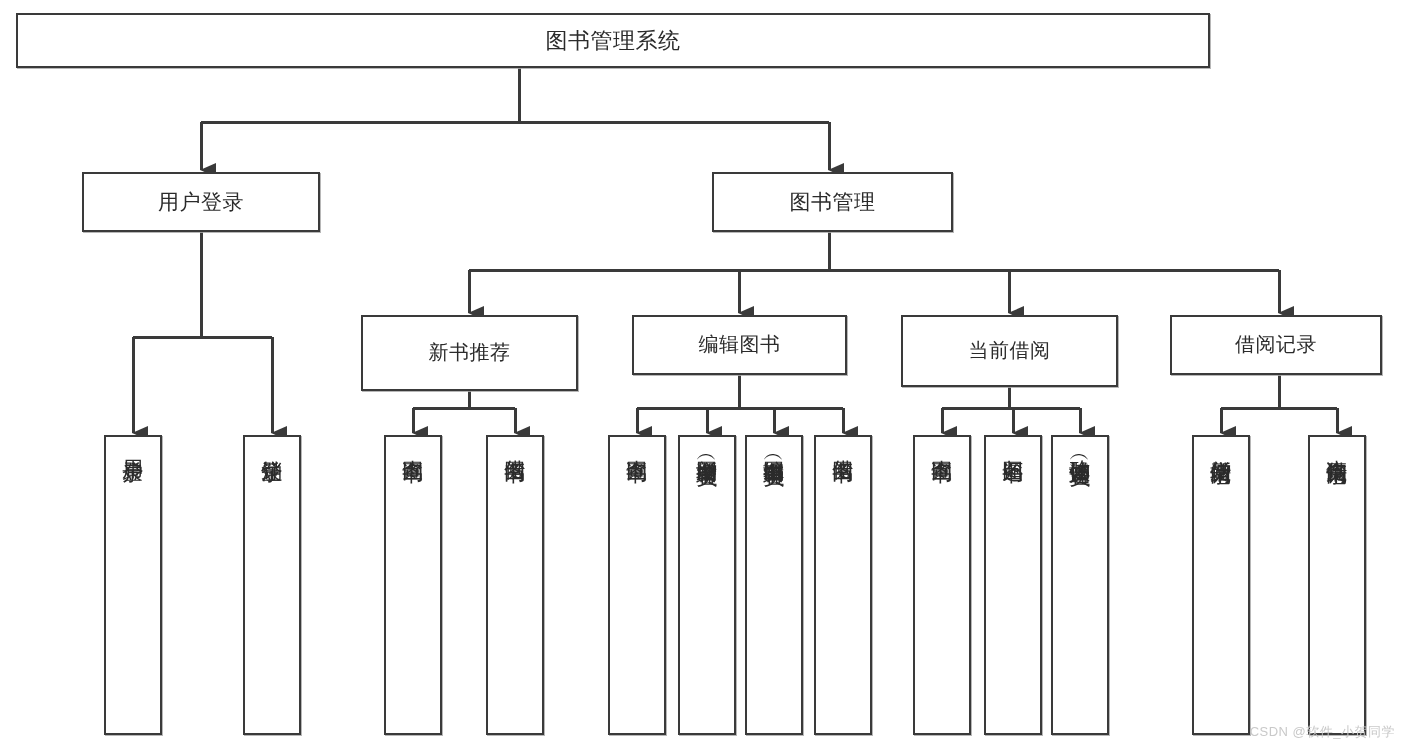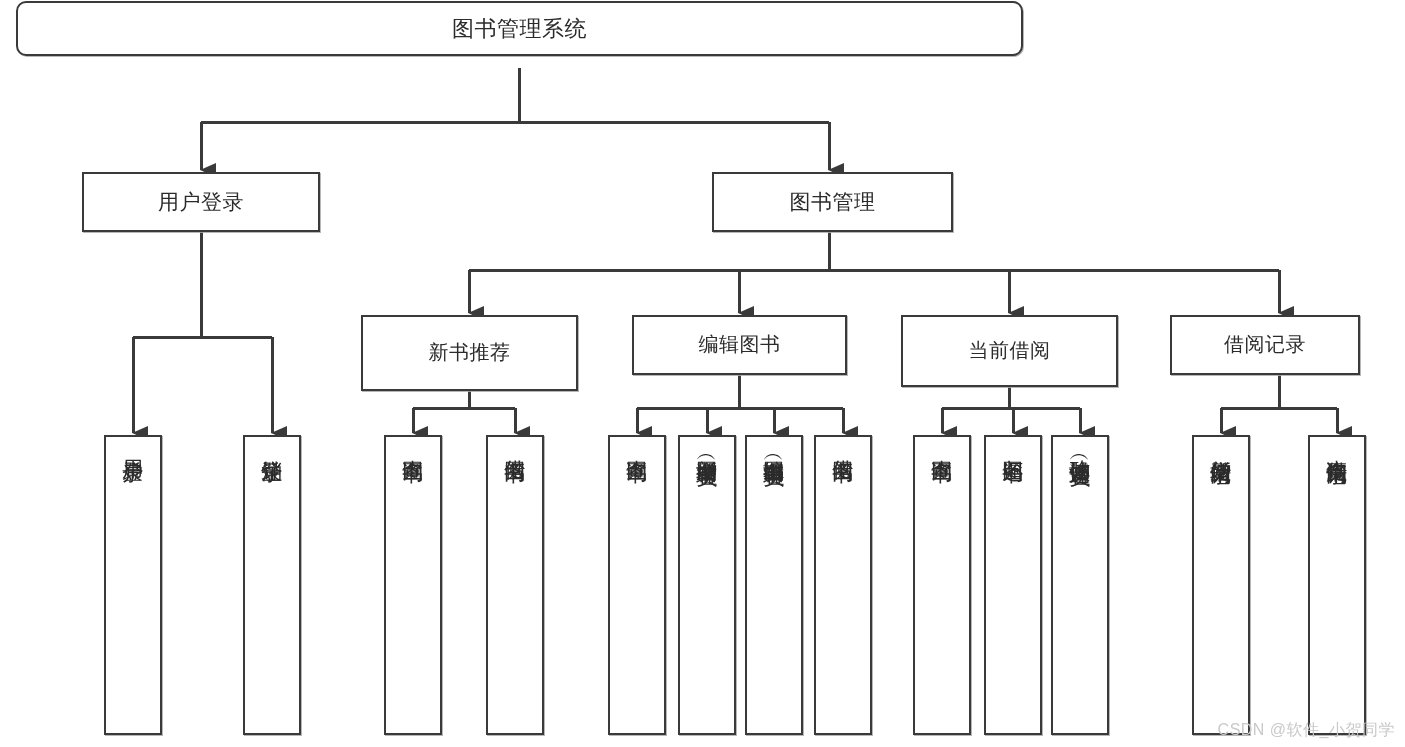--- a/index.html
+++ b/index.html
@@ -52,21 +52,21 @@
     text-orientation: upright;
     font-size: 21px;
     line-height: 1.12;
     letter-spacing: 1px;
     white-space: nowrap;
   }
   #watermark {
     position: absolute;
     right: 10px;
     bottom: 6px;
-    font-size: 16px;
+    font-size: 13px;
     color: #c9c9c9;
     letter-spacing: 0.5px;
     white-space: nowrap;
     pointer-events: none;
   }
 </style>
 </head>
 <body>
 
 <div id="canvas">
@@ -114,41 +114,41 @@
       <path d="M1013,408 L1013,433" marker-end="url(#arrow)"></path>
       <path d="M1080,408 L1080,433" marker-end="url(#arrow)"></path>
 
       <path d="M1279,375 L1279,408"></path>
       <path d="M1221,408 L1337,408"></path>
       <path d="M1221,408 L1221,433" marker-end="url(#arrow)"></path>
       <path d="M1337,408 L1337,433" marker-end="url(#arrow)"></path>
     </g>
   </svg>
 
-  <div class="node root" style="left: 16px; top: 1px; width: 1007px; height: 55px; border-radius: 10px;">
+  <div class="node root" style="left: 16px; top: 13px; width: 1194px; height: 55px;">
     <span class="label">图书管理系统</span>
   </div>
 
   <div class="node l2" style="left: 82px; top: 172px; width: 238px; height: 60px;">
     <span class="label">用户登录</span>
   </div>
   <div class="node l2" style="left: 712px; top: 172px; width: 241px; height: 60px;">
     <span class="label">图书管理</span>
   </div>
 
   <div class="node l3" style="left: 361px; top: 315px; width: 217px; height: 76px;">
     <span class="label">新书推荐</span>
   </div>
   <div class="node l3" style="left: 632px; top: 315px; width: 215px; height: 60px;">
     <span class="label">编辑图书</span>
   </div>
   <div class="node l3" style="left: 901px; top: 315px; width: 217px; height: 72px; justify-content: center;">
     <span class="label">当前借阅</span>
   </div>
-  <div class="node l3" style="left: 1170px; top: 315px; width: 190px; height: 60px;">
+  <div class="node l3" style="left: 1170px; top: 315px; width: 212px; height: 60px;">
     <span class="label">借阅记录</span>
   </div>
 
   <div class="node leaf" style="left: 104px; top: 435px; width: 58px; height: 300px;">
     <span class="label">用户登录</span>
   </div>
   <div class="node leaf" style="left: 243px; top: 435px; width: 58px; height: 300px;">
     <span class="label">注销登录</span>
   </div>
   <div class="node leaf" style="left: 384px; top: 435px; width: 58px; height: 300px;">

